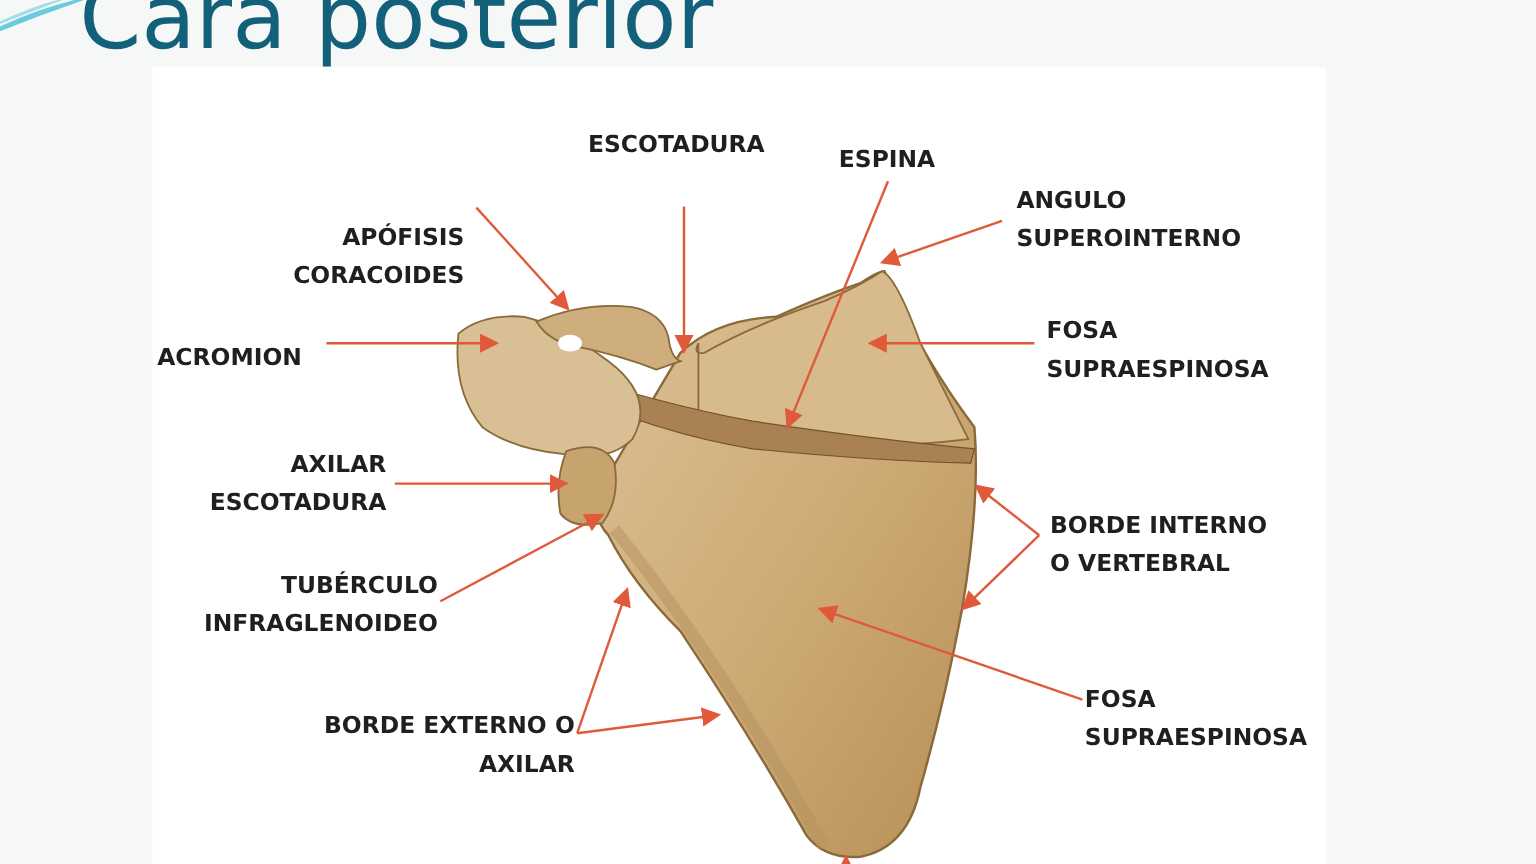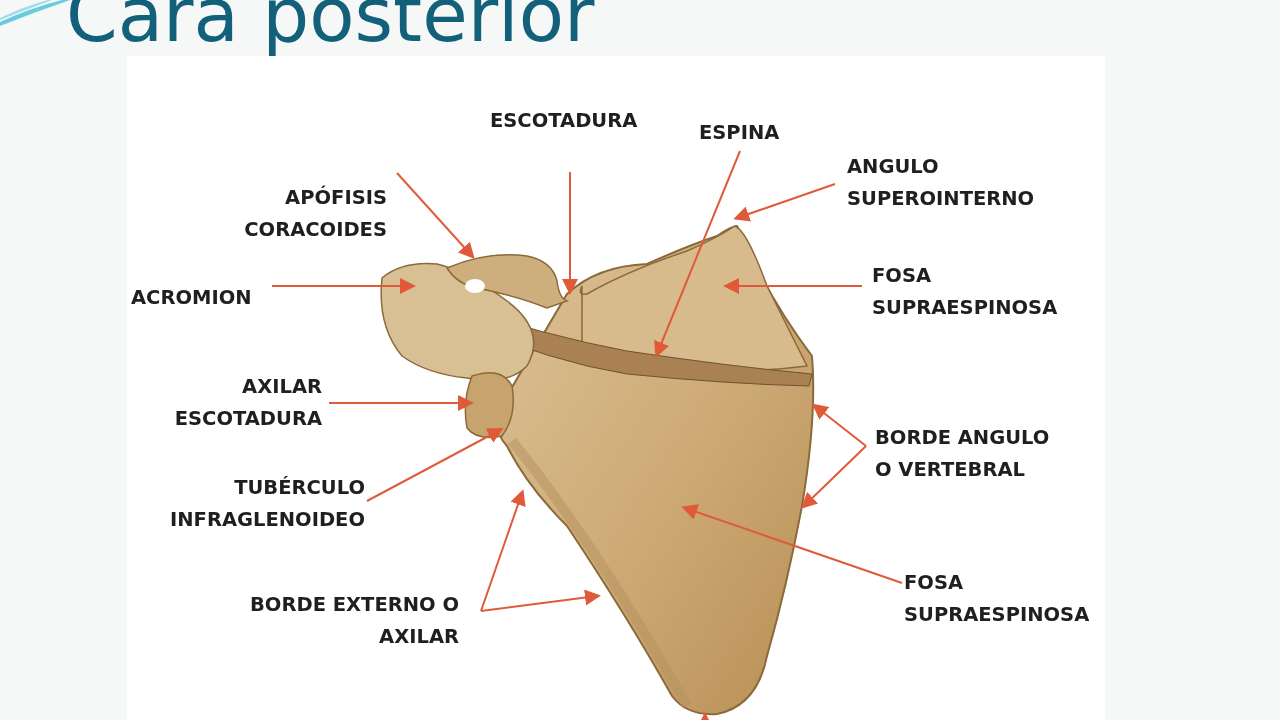--- a/index.html
+++ b/index.html
@@ -96,31 +96,31 @@
     <div>FOSA</div>
     <div>SUPRAESPINOSA</div>
   </div>
 
   <div class="lbl right" style="left:40px;top:315px;width:155px;">
     <div>AXILAR</div>
     <div>ESCOTADURA</div>
   </div>
 
   <div class="lbl" style="left:748px;top:366px;">
-    <div>BORDE ANGULO</div>
+    <div>BORDE INTERNO</div>
     <div>O VERTEBRAL</div>
   </div>
 
   <div class="lbl right" style="left:20px;top:416px;width:218px;">
     <div>TUBÉRCULO</div>
     <div>INFRAGLENOIDEO</div>
   </div>
 
   <div class="lbl" style="left:777px;top:511px;">
     <div>FOSA</div>
     <div>SUPRAESPINOSA</div>
   </div>
 
-  <div class="lbl right" style="left:72px;top:533px;width:260px;">
+  <div class="lbl right" style="left:92px;top:533px;width:260px;">
     <div>BORDE EXTERNO O</div>
     <div>AXILAR</div>
   </div>
 </div>
 
 </body></html>

